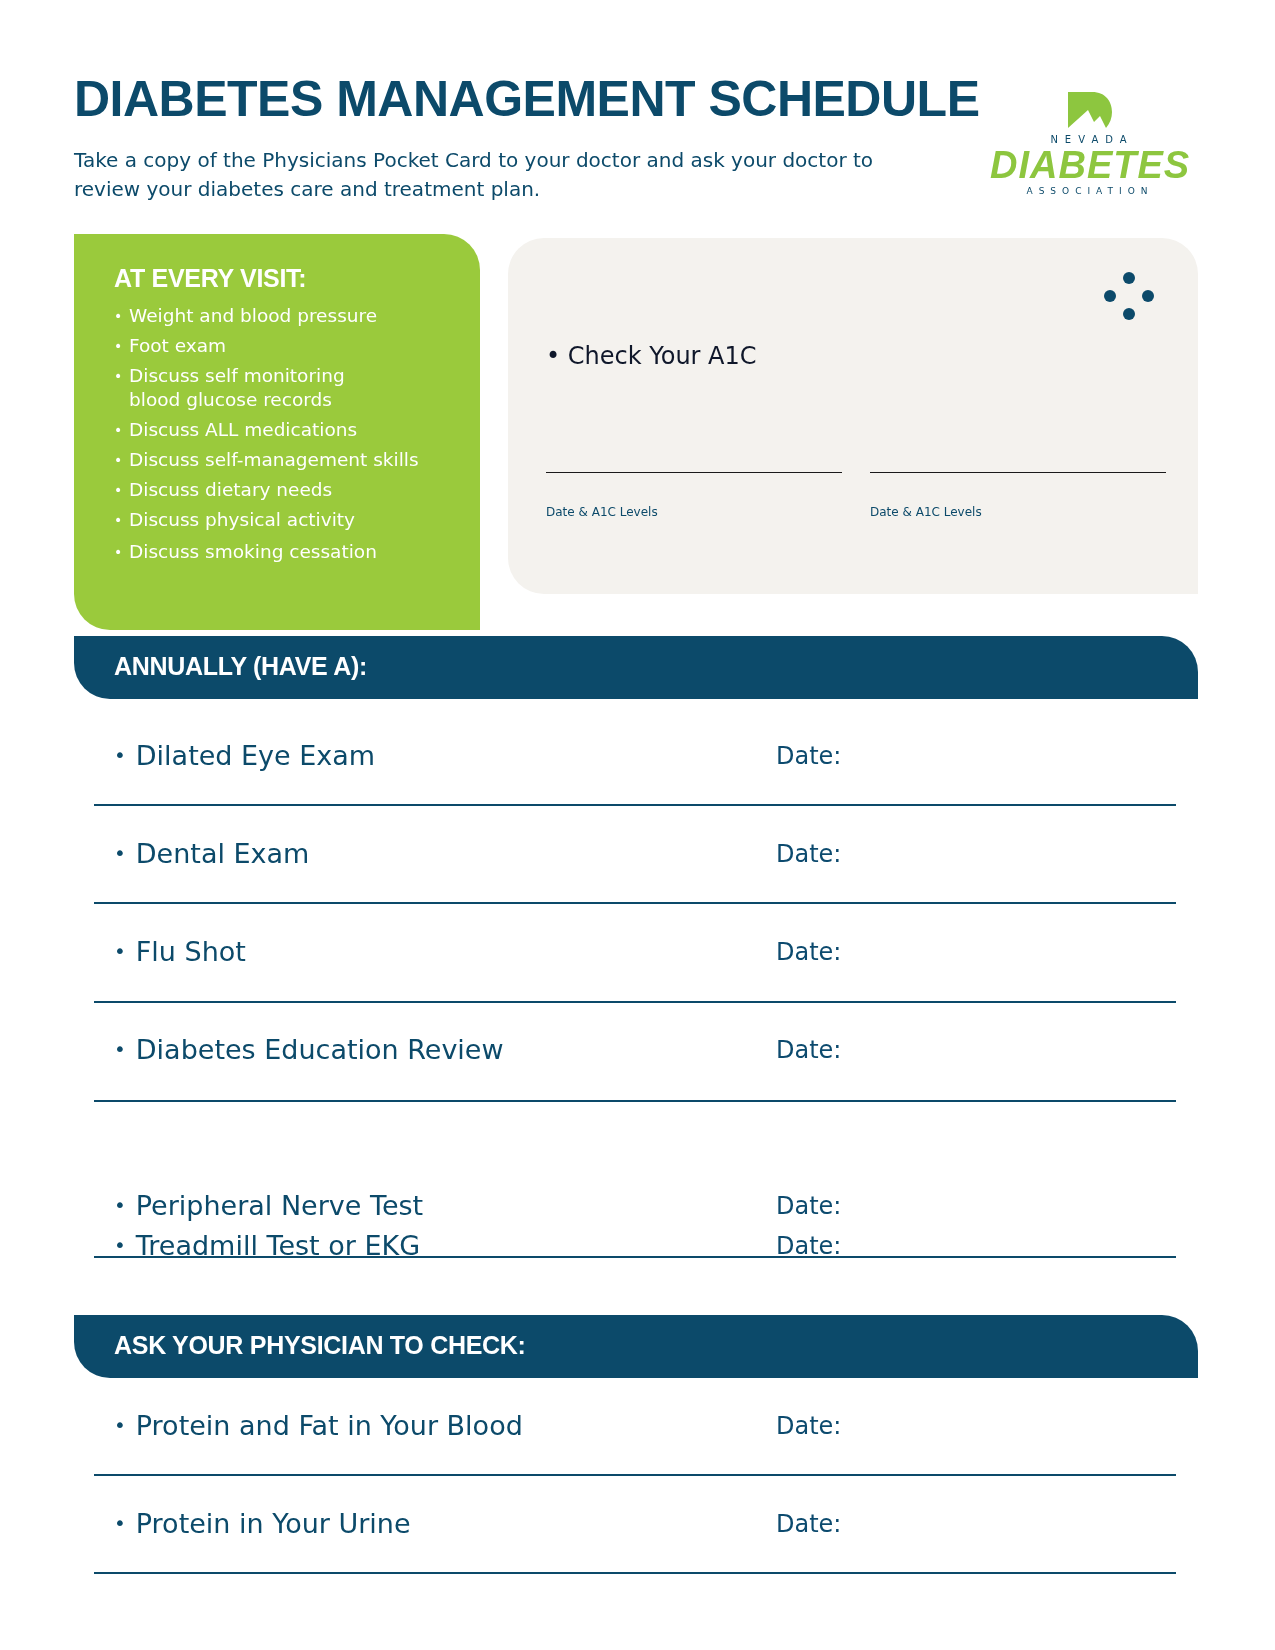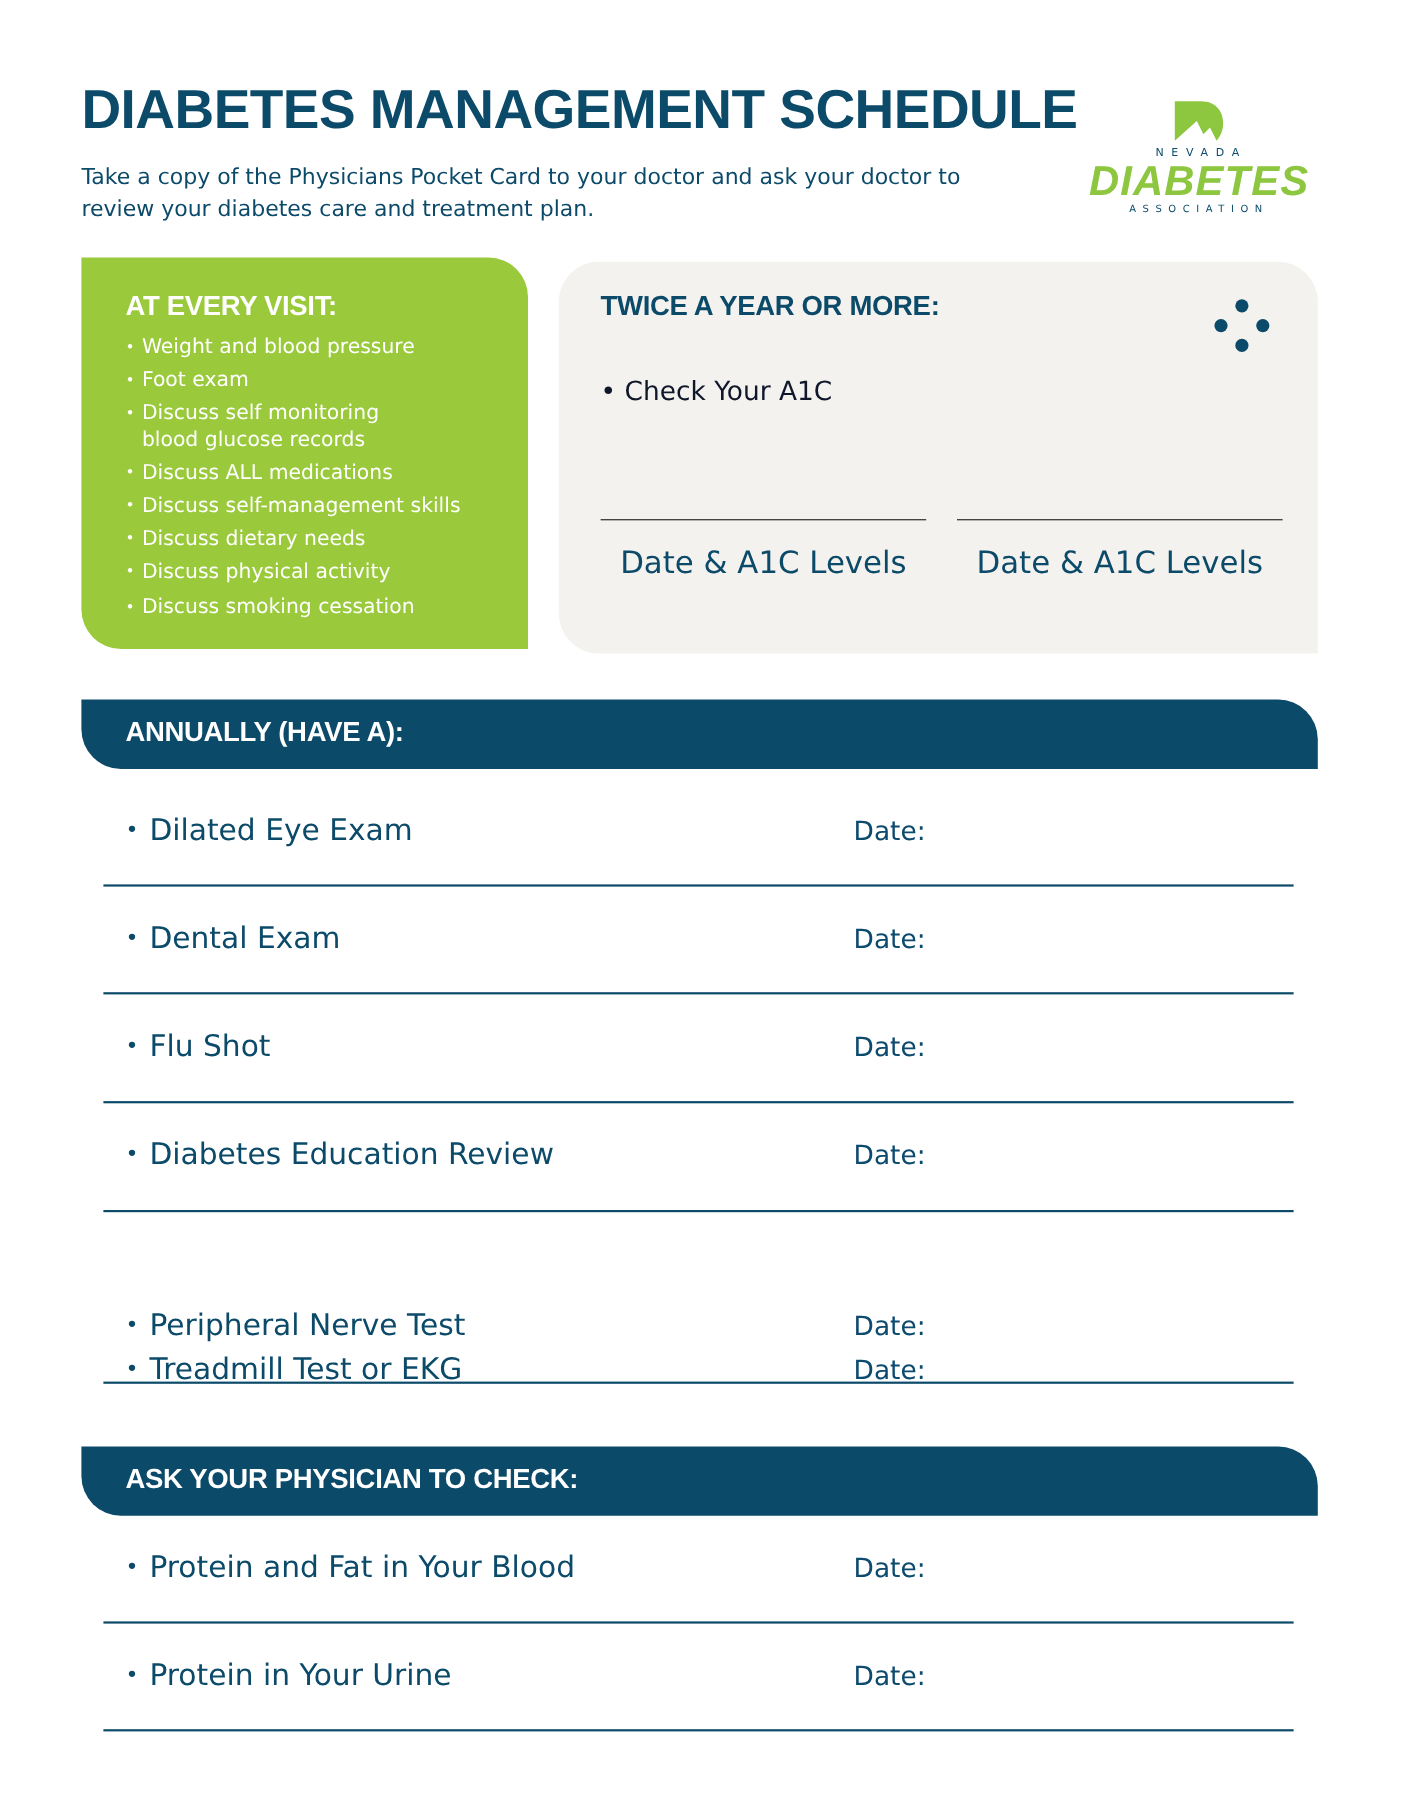--- a/index.html
+++ b/index.html
@@ -88,21 +88,21 @@
       padding-left: 10px;
       box-sizing: border-box;
     }
 
     
     .green-box {
       position: absolute;
       left: 74px;
       top: 234px;
       width: 406px;
-      height: 356px;
+      height: 396px;
       background: #9aca3c;
       border-radius: 36px 36px 0 36px;
       border-top-left-radius: 0;
       border-bottom-left-radius: 36px;
       border-bottom-right-radius: 0;
       border-top-right-radius: 36px;
       color: #ffffff;
     }
     .green-box h2 {
       position: absolute;
@@ -184,23 +184,22 @@
     .a1c-field {
       position: absolute;
       top: 234px;
       width: 296px;
     }
     .a1c-field .line {
       height: 0;
       border-top: 1.5px solid #1a1a1a;
     }
     .a1c-field .label {
-      margin-top: 22px;
-      text-align: center;
-      font-size: 28px;
+      margin-top: 32px;
+      font-size: 12px;
       color: #0c4a6a;
     }
 
     
     .section-header {
       position: absolute;
       left: 74px;
       width: 1124px;
       height: 63px;
       background: #0c4a6a;
@@ -280,21 +279,20 @@
     <li style="width:250px;">Discuss self monitoring blood glucose records</li>
     <li>Discuss ALL medications</li>
     <li>Discuss self-management skills</li>
     <li>Discuss dietary needs</li>
     <li>Discuss physical activity</li>
     <li style="margin-top:8px;">Discuss smoking cessation</li>
   </ul>
 </div>
 
 <div class="gray-box">
-  <h2>TWICE A YEAR OR MORE:</h2>
   <div class="dots">
     <span style="left:19px; top:0;"></span>
     <span style="left:0; top:18px;"></span>
     <span style="left:38px; top:18px;"></span>
     <span style="left:19px; top:36px;"></span>
   </div>
   <div class="check-item">• Check Your A1C</div>
 
   <div class="a1c-field" style="left:38px;">
     <div class="line"></div>

